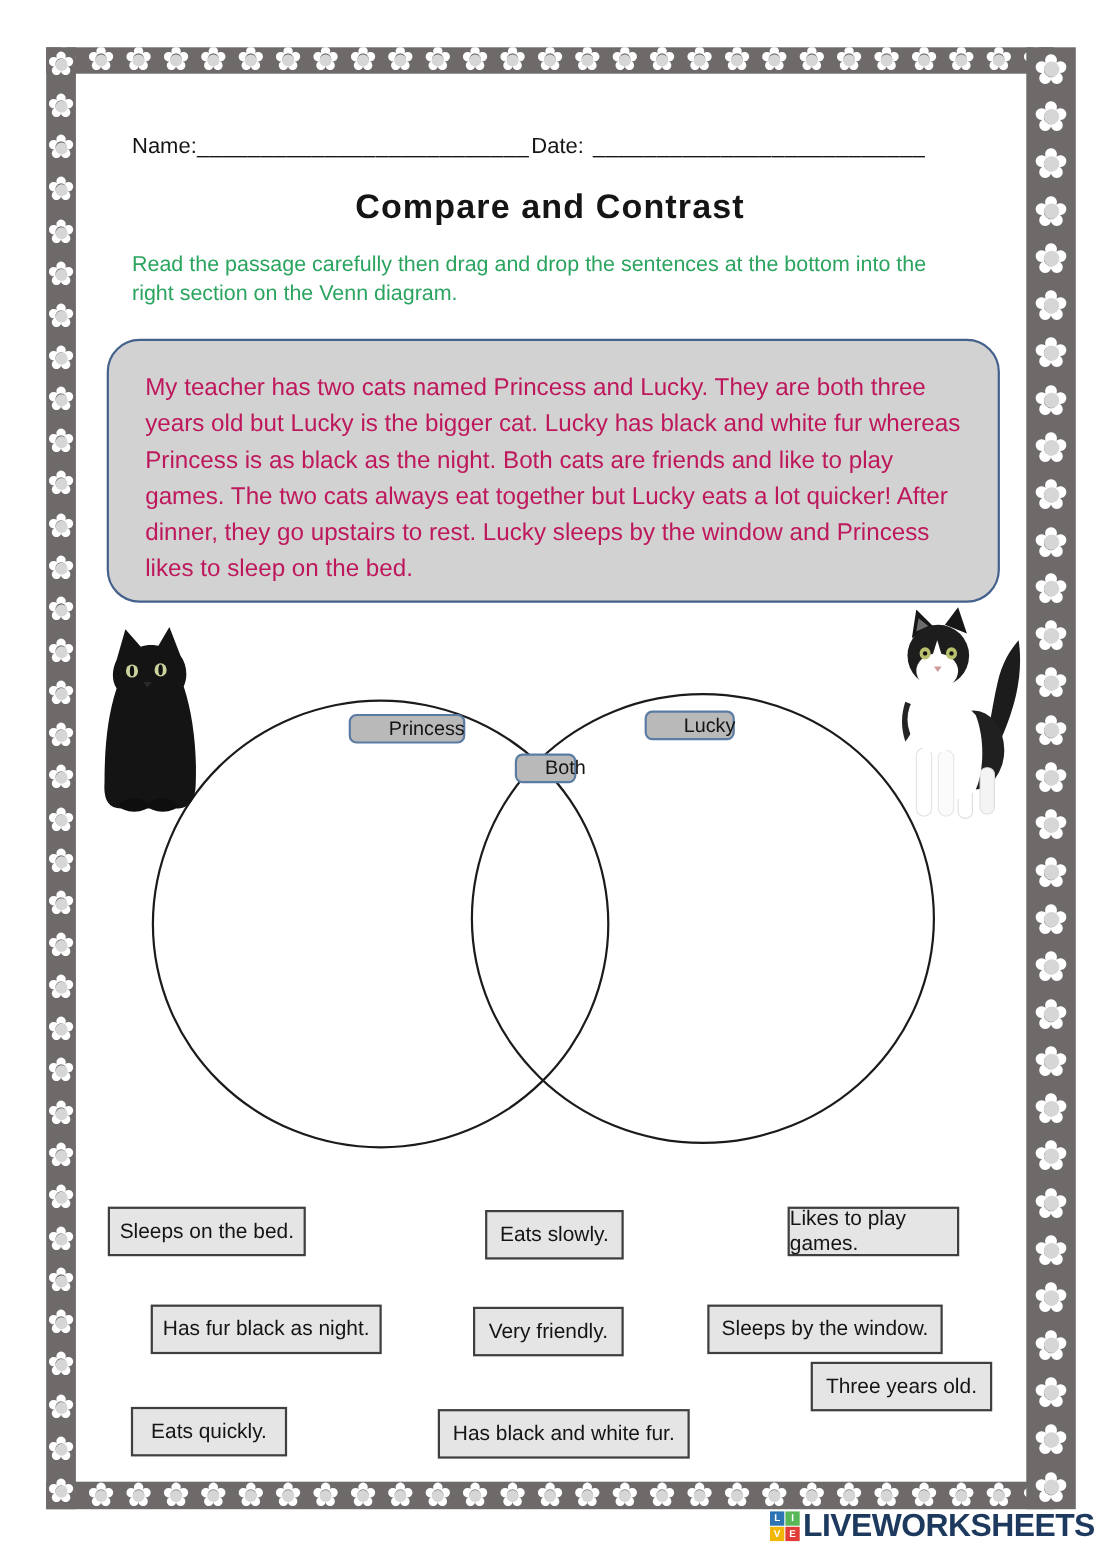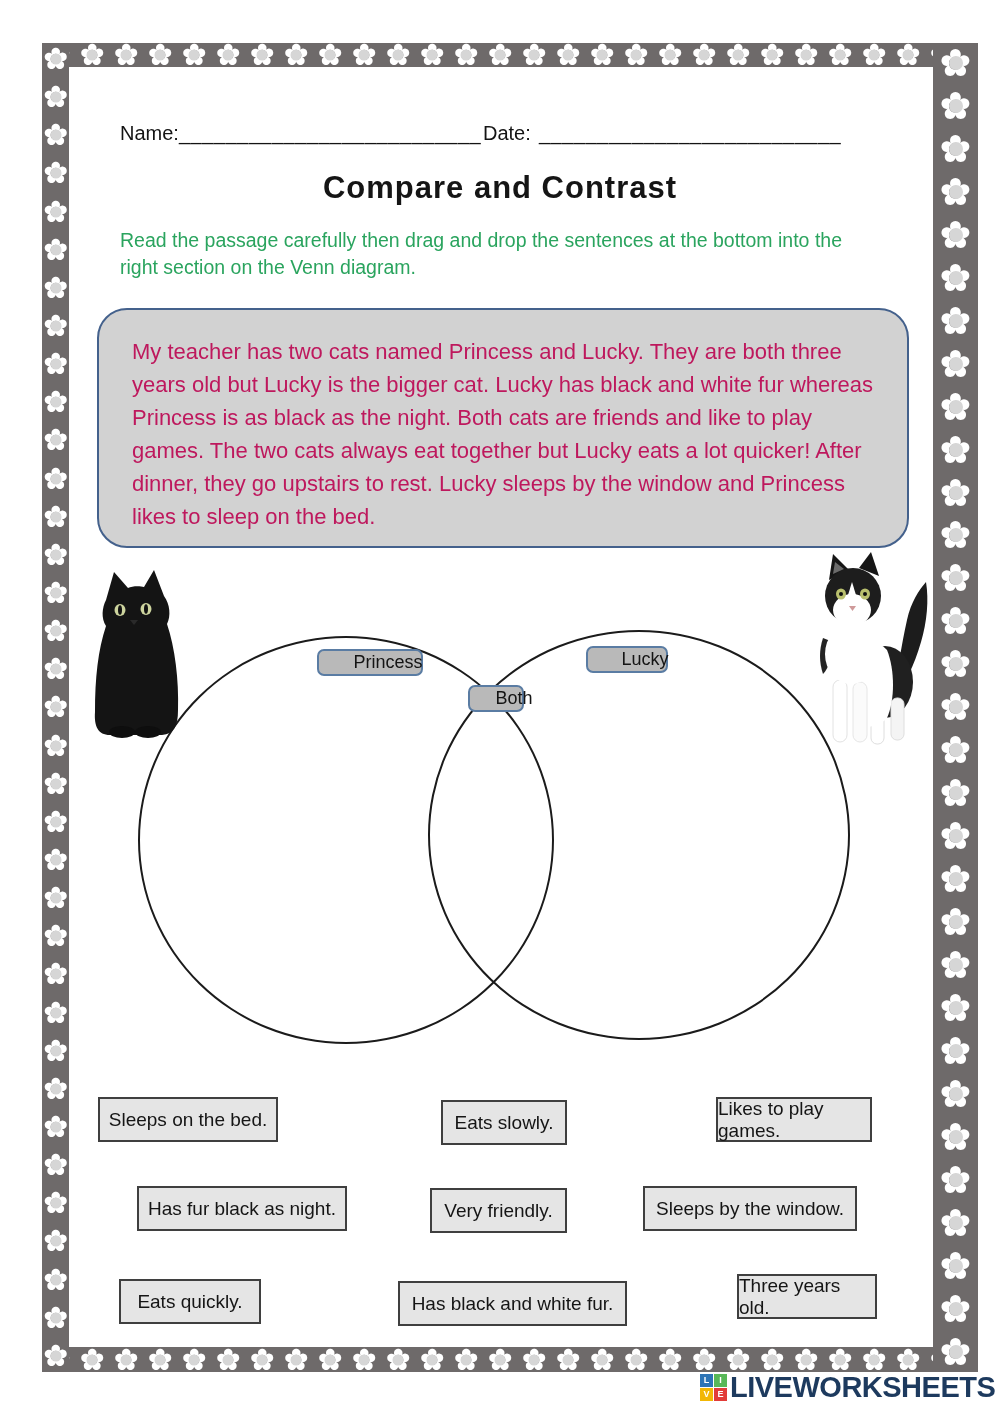--- a/index.html
+++ b/index.html
@@ -56,21 +56,21 @@
   .dbox{position:absolute;height:45px;background:#e5e5e5;border:2px solid #3f3f3f;box-sizing:border-box;
         display:flex;align-items:center;justify-content:center;font-size:19px;color:#151515;z-index:5;}
   .db-1{left:98px;top:1097px;width:180px;}
   .db-2{left:441px;top:1100px;width:126px;}
   .db-3{left:716px;top:1097px;width:156px;}
   .db-4{left:137px;top:1186px;width:210px;}
   .db-5{left:430px;top:1188px;width:137px;text-align:right;}
   .db-6{left:643px;top:1186px;width:214px;}
   .db-7{left:119px;top:1279px;width:142px;}
   .db-8{left:398px;top:1281px;width:229px;}
-  .db-9{left:737px;top:1274px;width:140px;}
+  .db-9{left:737px;top:1238px;width:165px;}
 
   
   .logo{position:absolute;left:700px;top:1371px;display:flex;align-items:center;gap:3px;z-index:6;}
   .logo-grid{width:27px;height:27px;display:grid;grid-template-columns:1fr 1fr;grid-template-rows:1fr 1fr;gap:1px;}
   .logo-sq{display:flex;align-items:center;justify-content:center;color:#fff;
            font-size:9px;font-weight:700;line-height:1;}
   .logo-text{font-size:29px;font-weight:800;color:#1d3a5e;letter-spacing:-0.5px;}
 </style>
 </head>
 <body>

